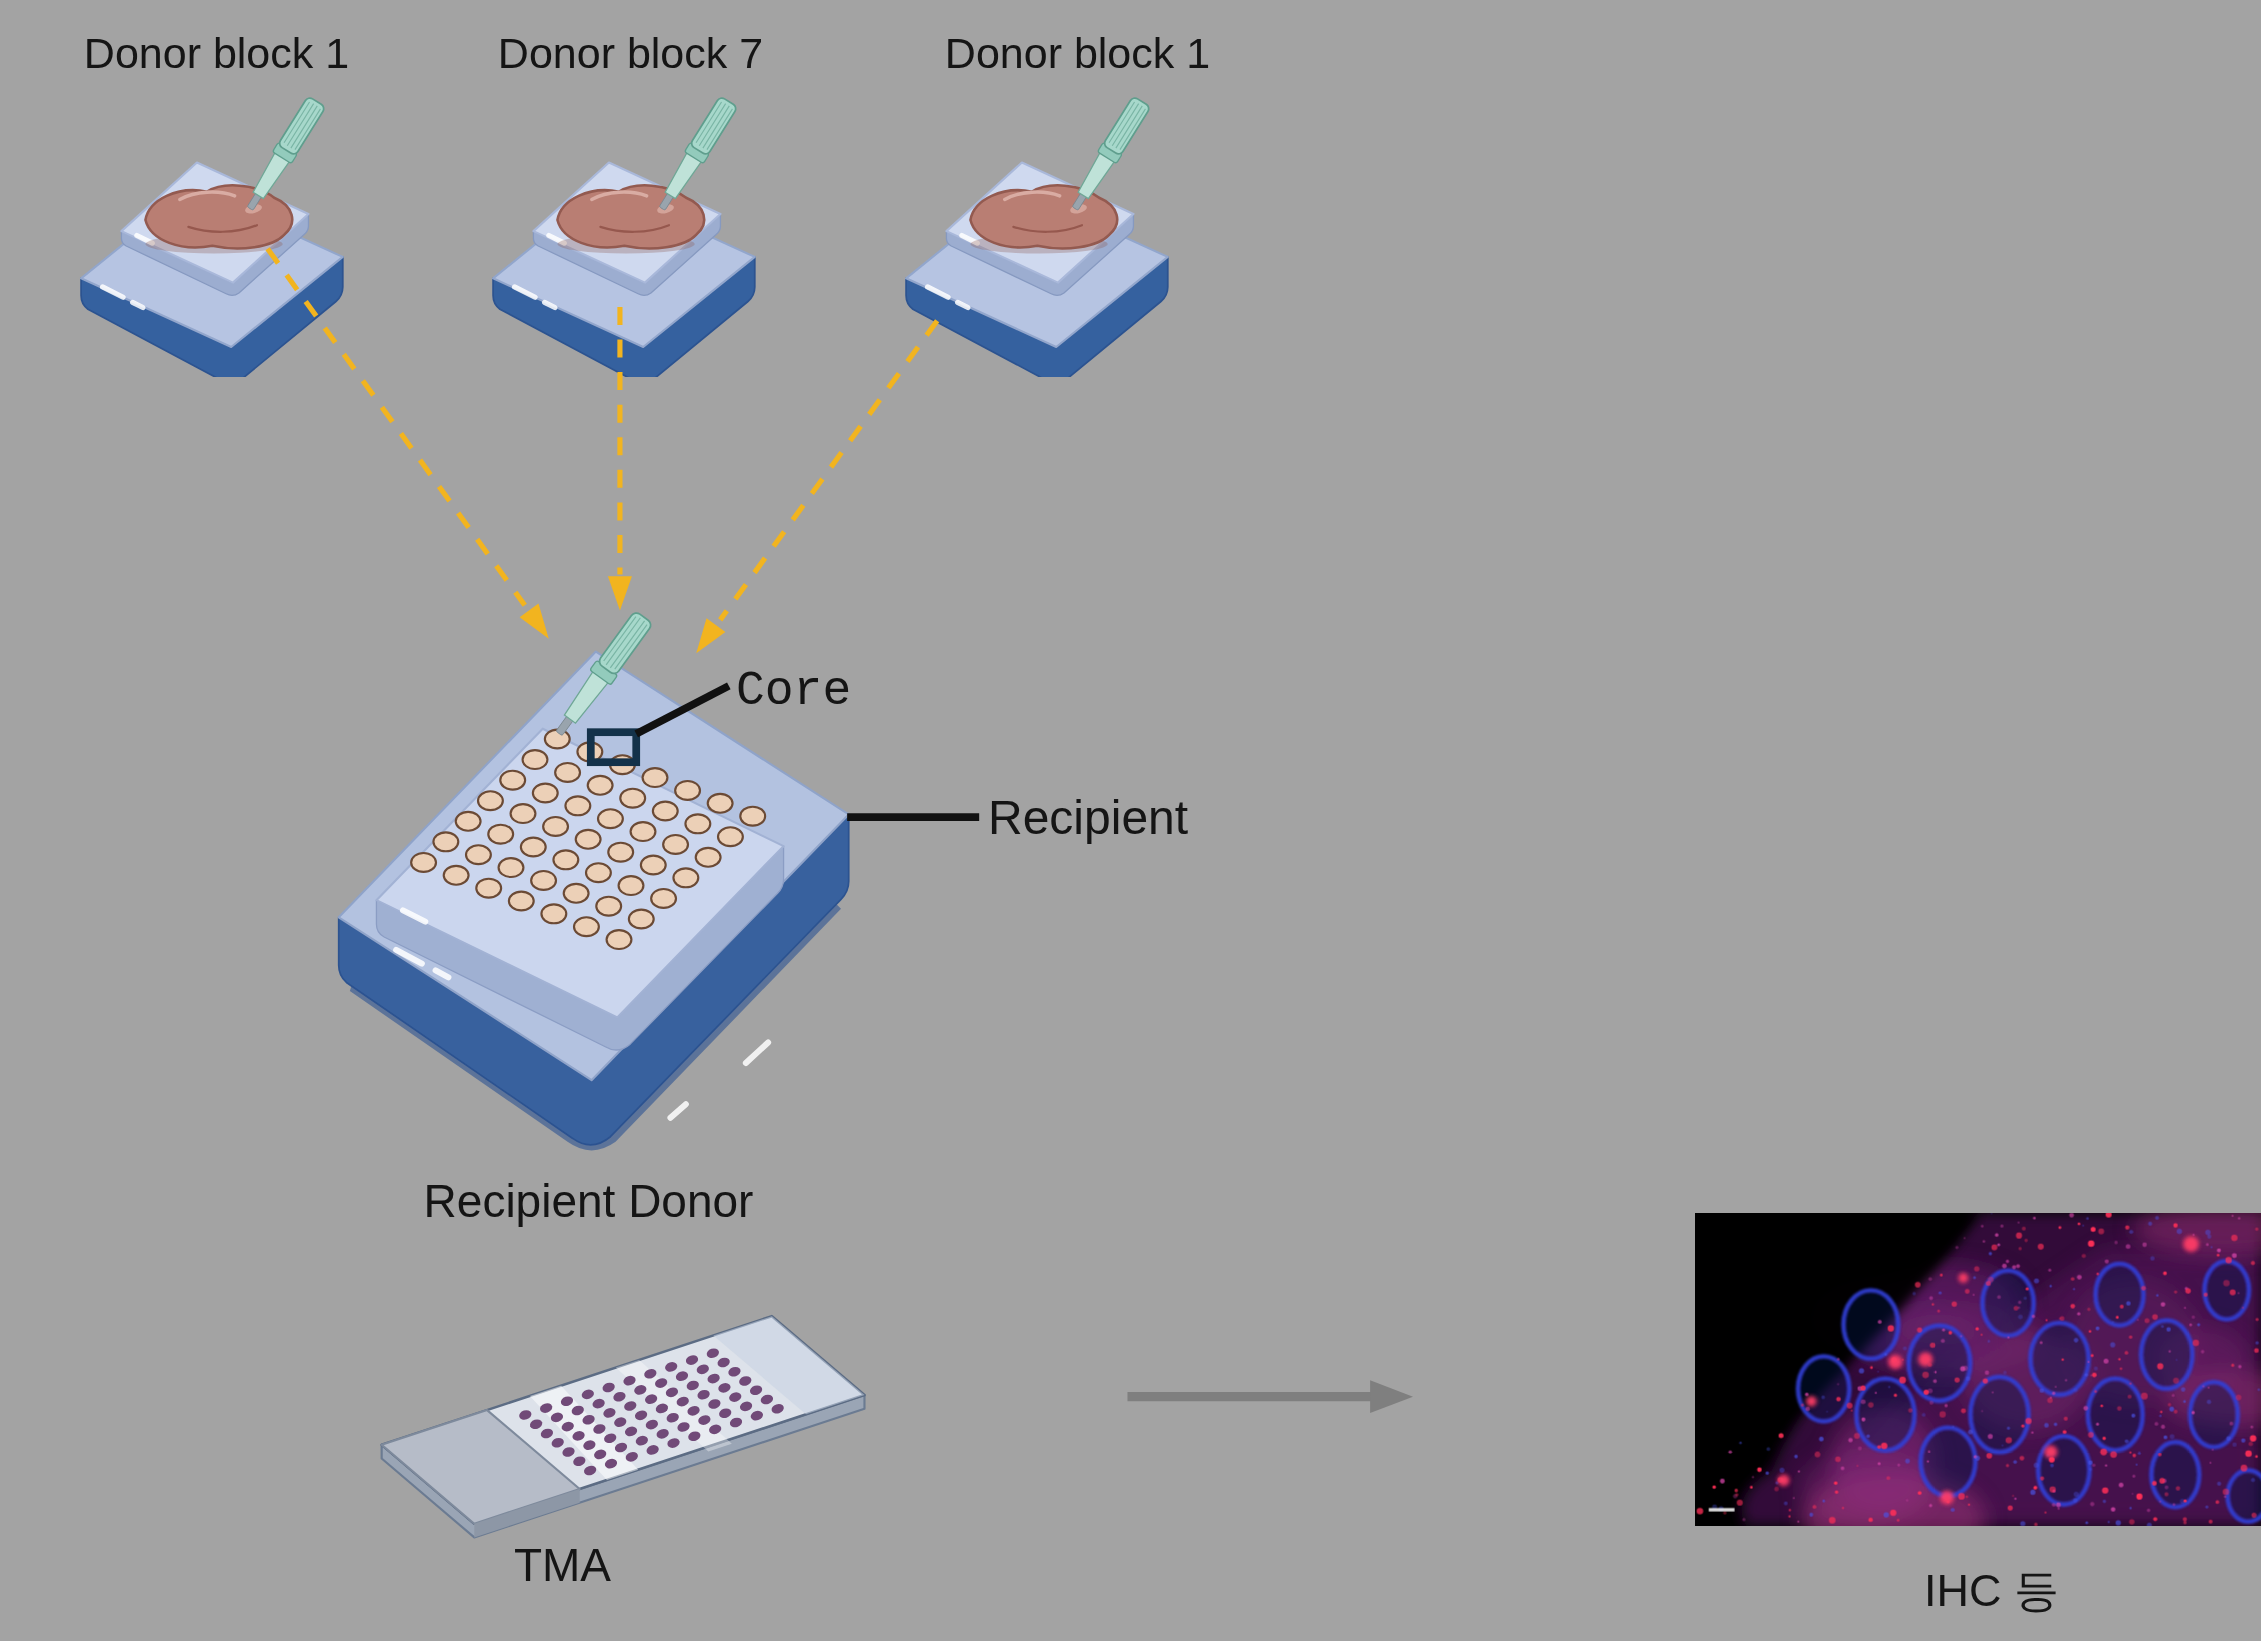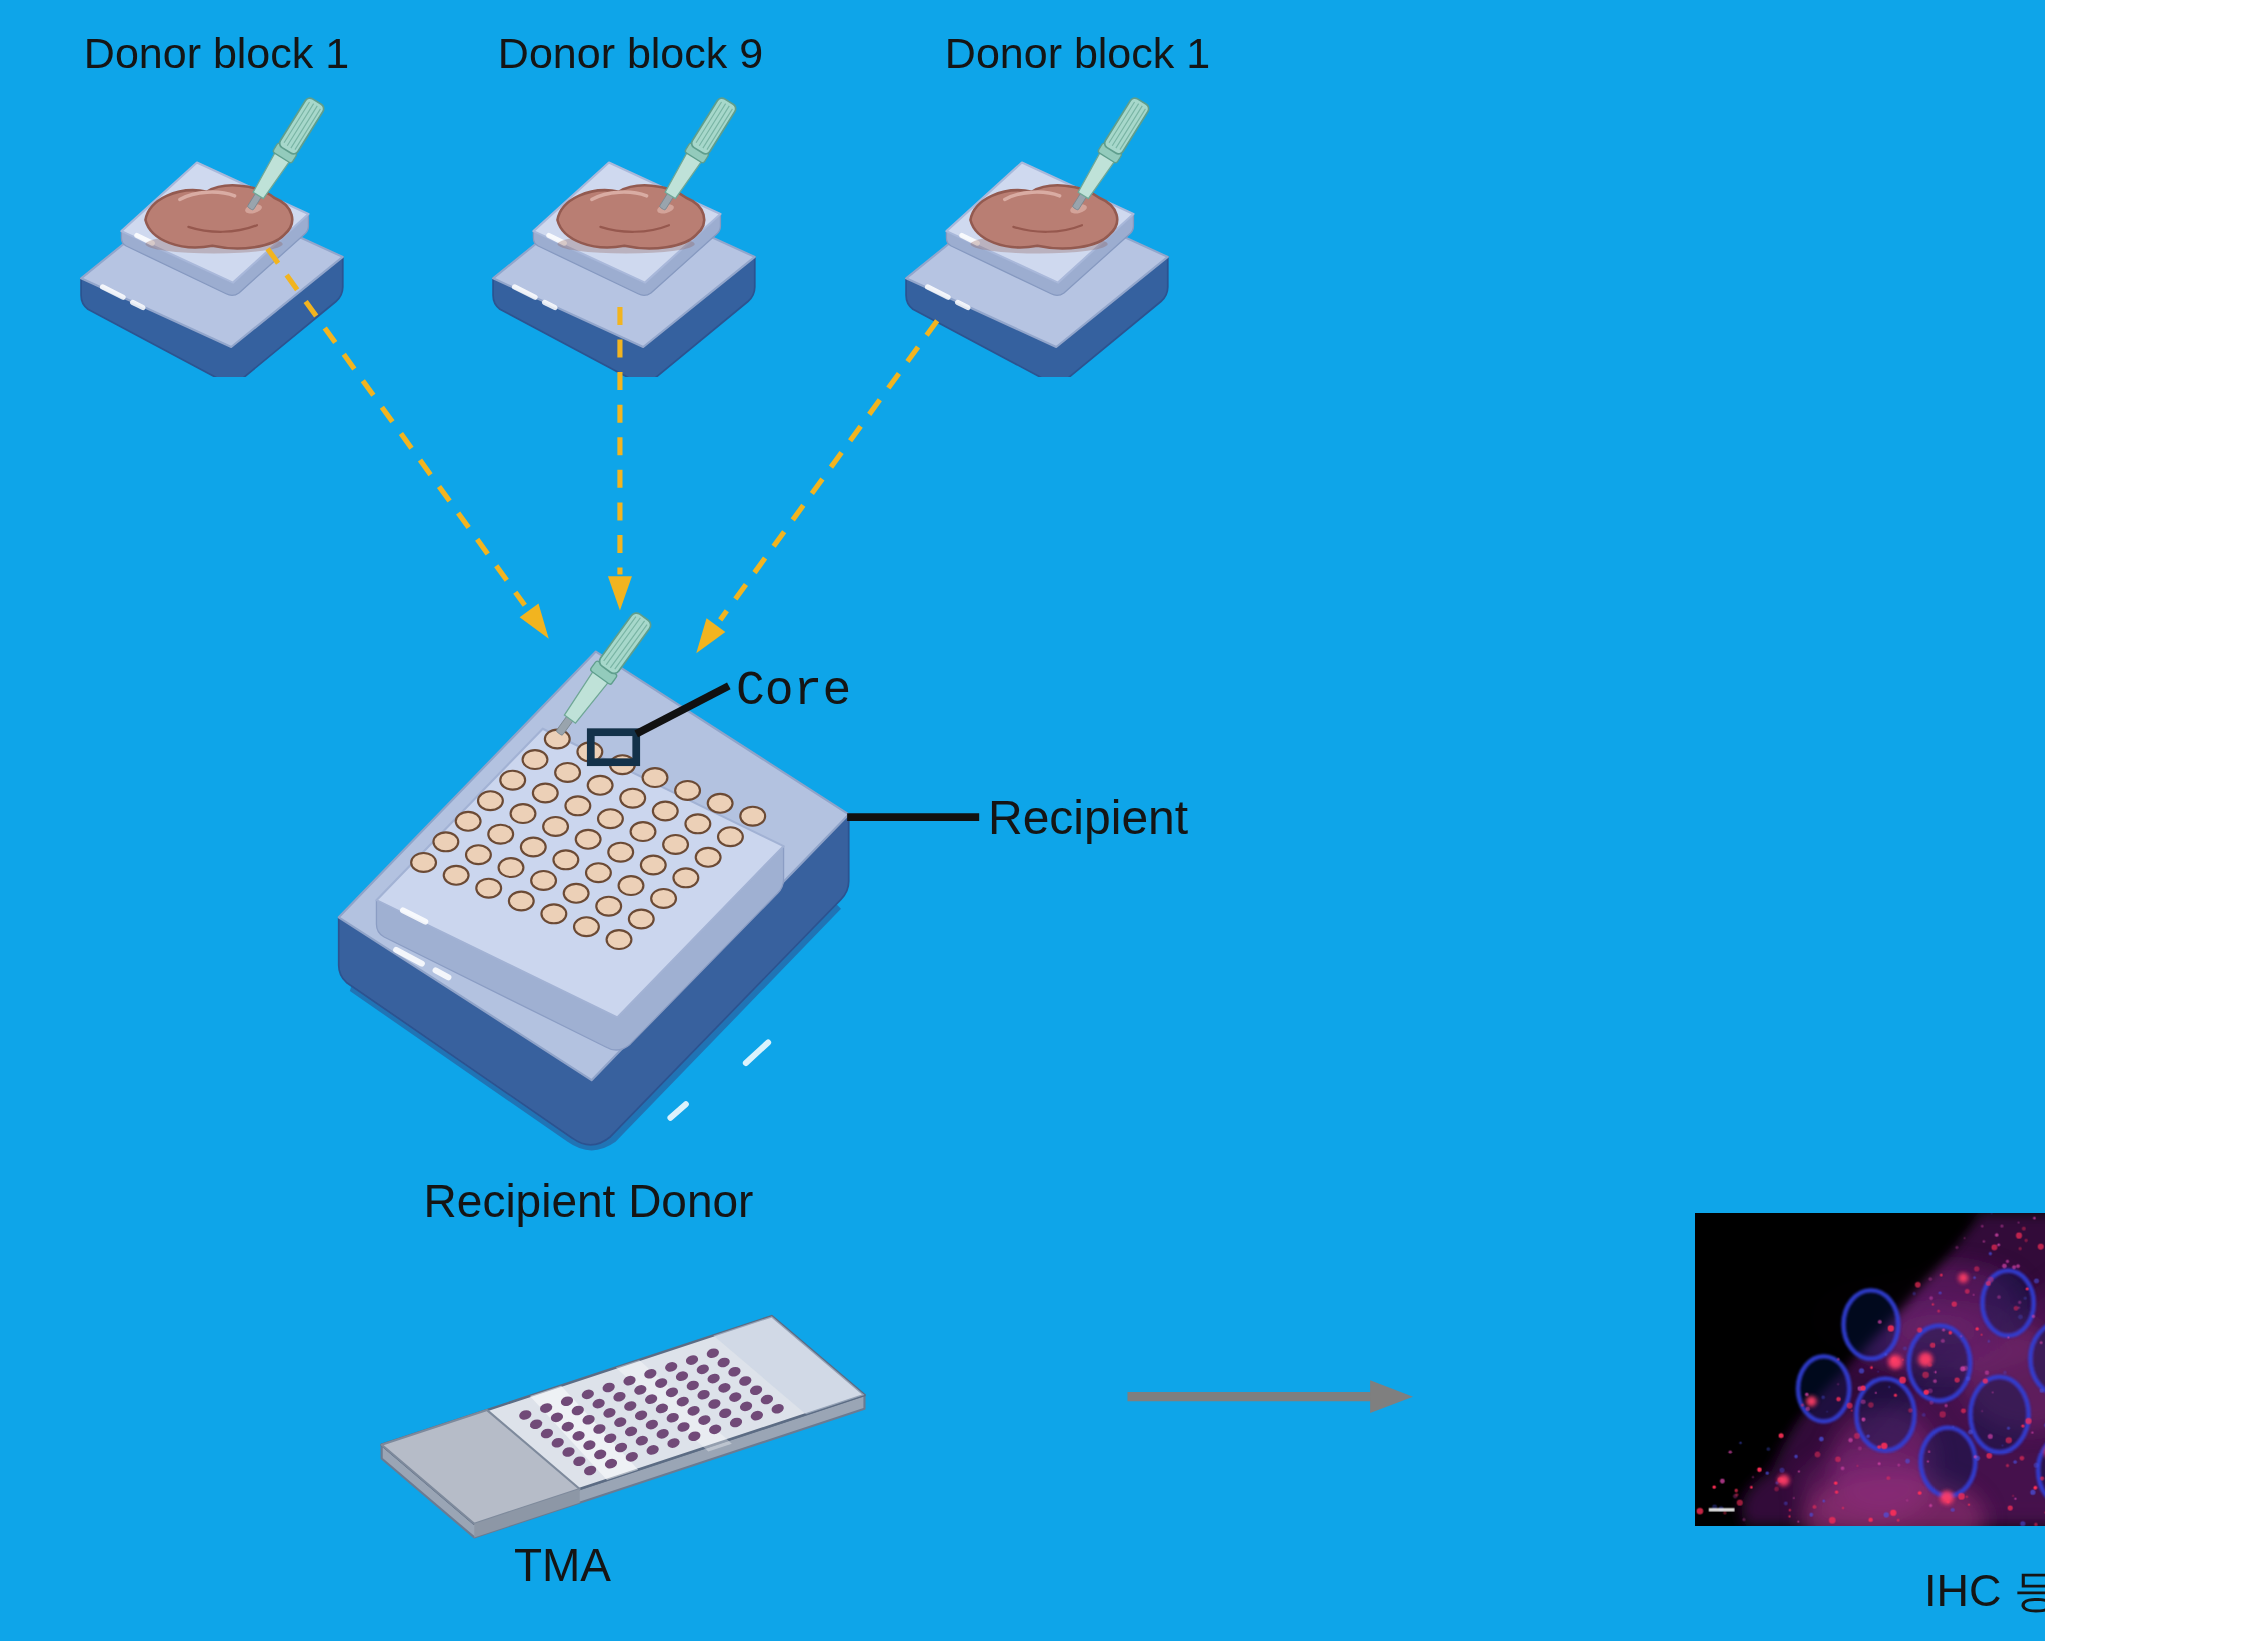--- a/index.html
+++ b/index.html
@@ -1,16 +1,16 @@
 <!DOCTYPE html>
 <html style="font-size:13.7px"><head>
 <meta charset="utf-8">
 <style>
   html,body{margin:0;padding:0;background:#ffffff;}
-  #canvas{position:relative;width:2045px;height:1641px;background:#0ea5e9;overflow:hidden;
+  #canvas{position:relative;width:2261px;height:1641px;background:#a3a3a3;overflow:hidden;
           font-family:"Liberation Sans", sans-serif;color:#111;}
   .abs{position:absolute;}
   .lbl{position:absolute;color:#151515;text-align:center;line-height:1.12;white-space:nowrap;
        font-family:"Liberation Sans", sans-serif;}
   .lbl-donor{font-size:43px;width:343px;}
   #lbl-core{font-size:48px;text-align:left;font-family:Liberation Mono, monospace;}
   #lbl-paraffin{font-size:48px;text-align:left;}
   #lbl-recipient{font-size:46px;width:429px;}
   #lbl-tma{font-size:46px;width:343px;}
   #lbl-ihc{font-size:45px;width:343px;}
@@ -52,21 +52,21 @@
           <polygon points="226,131 240,131 243,77 223,77" fill="#bfe2d8" stroke="#6fa796" stroke-width="1.5"></polygon>
           <rect x="220" y="66" width="26" height="13" rx="3" fill="#93cbbc" stroke="#5f9e8d" stroke-width="1.5"></rect>
           <rect x="221" y="2" width="24" height="67" rx="6" fill="#a7d8cb" stroke="#5f9e8d" stroke-width="2"></rect>
           <path d="M226,7 V63 M231,6 V64 M236,6 V64 M241,7 V63" stroke="#7ab5a5" stroke-width="1.3" fill="none"></path>
         </g>
       </symbol>
     </defs>
   </svg>
 
   <div class="lbl lbl-donor" id="lbl-donor1" style="left:45px;top:29px">Donor block 1</div>
-  <div class="lbl lbl-donor" id="lbl-donor2" style="left:459px;top:29px">Donor block 9</div>
+  <div class="lbl lbl-donor" id="lbl-donor2" style="left:459px;top:29px">Donor block 7</div>
   <div class="lbl lbl-donor" id="lbl-donor3" style="left:906px;top:29px">Donor block 1</div>
   <div class="lbl" id="lbl-core" style="left:736px;top:665px">Core</div>
   <div class="lbl" id="lbl-paraffin" style="left:988px;top:791px">Recipient</div>
   <div class="lbl" id="lbl-recipient" style="left:374px;top:1176px">Recipient Donor</div>
   <div class="lbl" id="lbl-tma" style="left:391px;top:1540px">TMA</div>
   <div class="lbl" id="lbl-ihc" style="left:1820px;top:1566px">IHC 등</div>
 
   <svg class="abs illus" style="left:51px;top:81px" width="309" height="296" viewBox="0 0 360 345">
       <use href="#sym-donor"></use>
     </svg>

